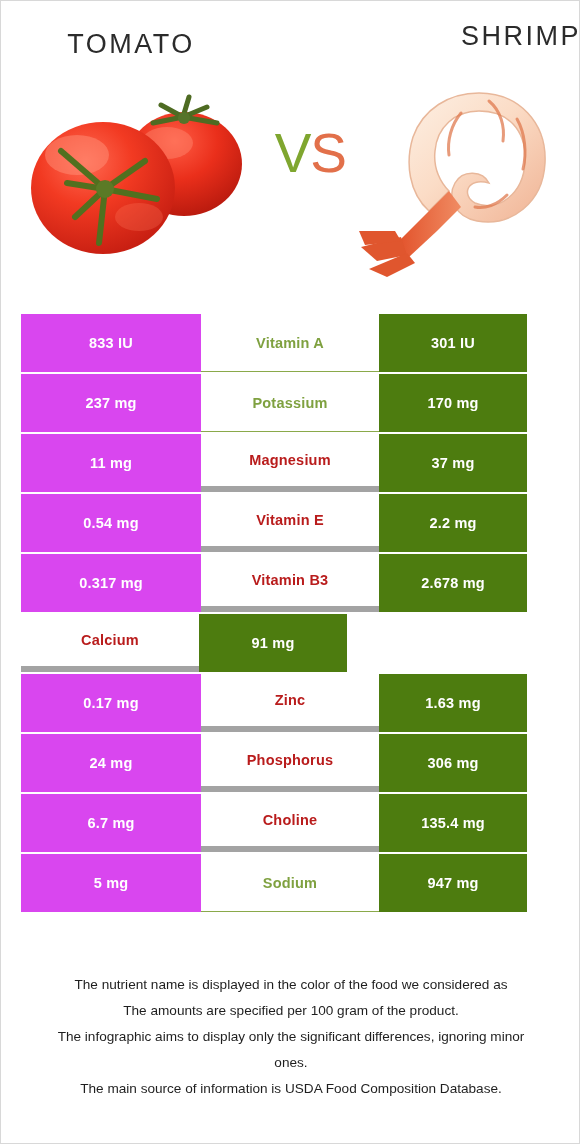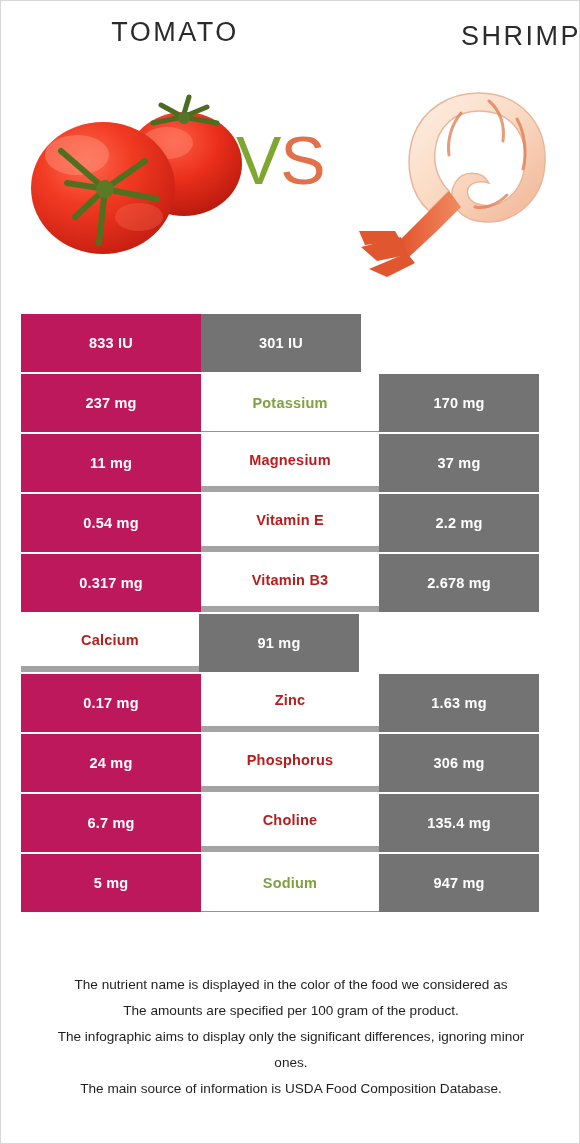--- a/index.html
+++ b/index.html
@@ -30,21 +30,21 @@
   .title {
     position: absolute;
     font-size: 27px;
     font-weight: 300;
     letter-spacing: 2.5px;
     color: #2b2b2b;
     white-space: nowrap;
     text-transform: uppercase;
     font-family: "Liberation Sans", sans-serif;
   }
-  .title-left  { left: 0; width: 260px; text-align: center; top: 16px; padding-left: 44px; }
+  .title-left  { left: 0; width: 260px; text-align: center; top: 28px; }
   .title-right { left: 320px; width: 260px; text-align: right; top: 20px; }
 
   
   .hero {
     position: relative;
     height: 225px;
   }
   .food-left {
     position: absolute;
     left: 20px;
@@ -57,22 +57,22 @@
     left: 350px;
     top: 0;
     width: 220px;
     height: 210px;
   }
   .vs {
     position: absolute;
     left: 235px;
     top: 55px;
     width: 110px;
-    text-align: left;
-    font-size: 68px;
+    text-align: right;
+    font-size: 55px;
     font-weight: 400;
     letter-spacing: -1px;
     line-height: 1;
     font-family: "Liberation Sans", sans-serif;
   }
   .vs .v { color: #7fa62f; }
   .vs .s { color: #e2704a; }
 
   
   .table {
@@ -90,32 +90,32 @@
     display: flex;
     align-items: center;
     justify-content: center;
     box-sizing: border-box;
     font-size: 14.5px;
     font-weight: 600;
     letter-spacing: 0.2px;
   }
   .cell-left {
     width: 180px;
-    background: #be185d;
+    background: #d946ef;
     color: #ffffff;
   }
   .cell-mid {
     width: 178px;
     background: #ffffff;
     font-size: 14.5px;
     font-weight: 700;
   }
   .cell-right {
-    width: 160px;
-    background: #737373;
+    width: 148px;
+    background: #4d7c0f;
     color: #ffffff;
   }
   .row.win-green .cell-mid { color: #7fa140; border-bottom: 1px solid #8aa94a; }
   .row.win-orange .cell-mid { color: #b91c1c; border-bottom: 6px solid #a3a3a3; }
   .row.first .cell-mid { border-top: none; }
 
   
   .footer {
     position: absolute;
     top: 968px;
@@ -230,20 +230,21 @@
           <path d="M56 182 L18 198 L36 206 L64 192 Z"></path>
           <path d="M44 160 L8 160 L14 174 L50 170 Z"></path>
         </g>
       </svg>
     </div>
   </div>
 
   <div class="table" id="nutrient-table">
       <div class="row win-green first">
         <div class="cell cell-left">833 IU</div>
+        <div class="cell cell-mid">Vitamin A</div>
         <div class="cell cell-right">301 IU</div>
       </div>
       <div class="row win-green">
         <div class="cell cell-left">237 mg</div>
         <div class="cell cell-mid">Potassium</div>
         <div class="cell cell-right">170 mg</div>
       </div>
       <div class="row win-orange">
         <div class="cell cell-left">11 mg</div>
         <div class="cell cell-mid">Magnesium</div>

